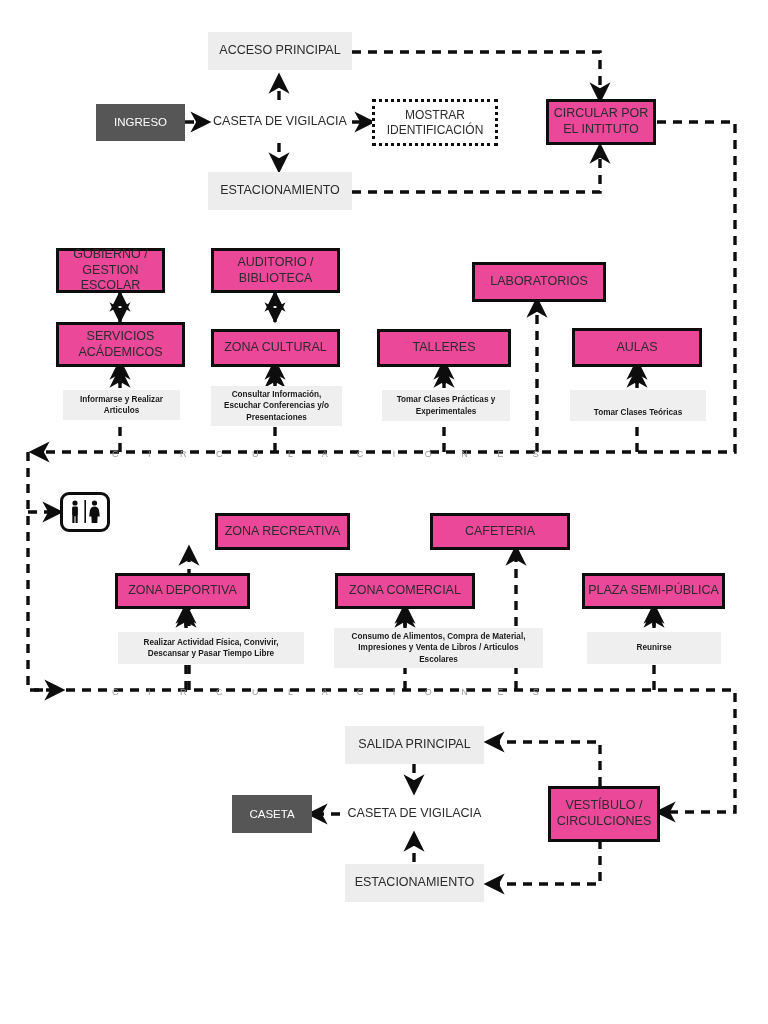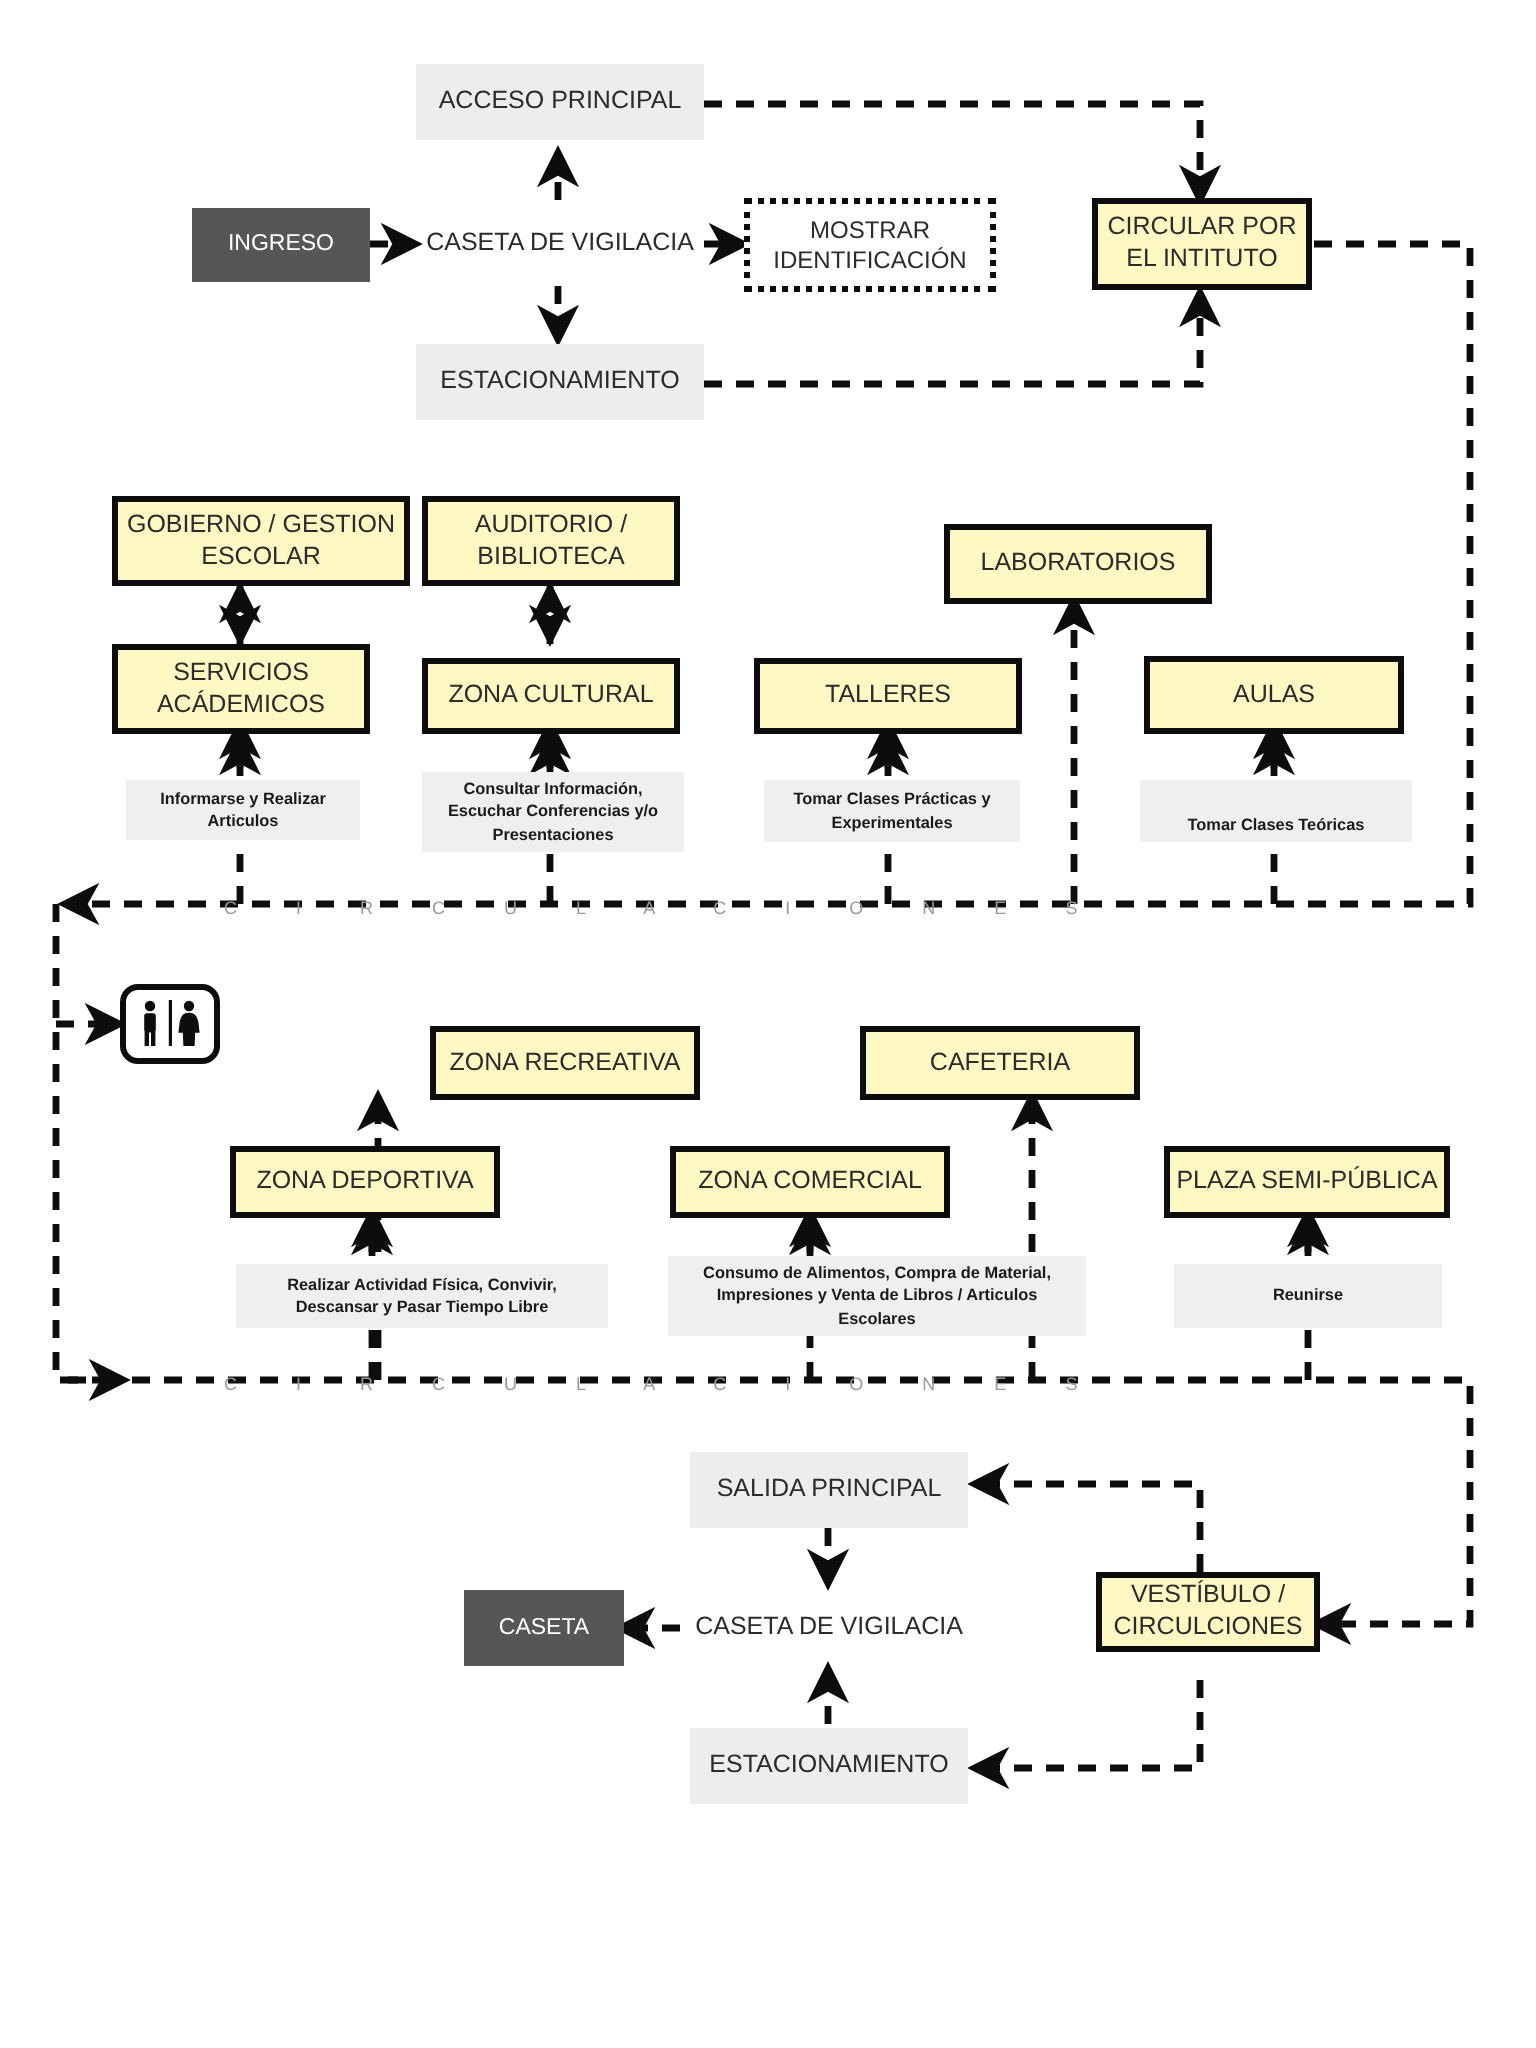--- a/index.html
+++ b/index.html
@@ -6,21 +6,21 @@
   body{width:768px;height:1024px;position:relative;
        font-family:"Liberation Sans","DejaVu Sans",sans-serif;}
   #stage{position:absolute;inset:0;width:768px;height:1024px;overflow:hidden;}
   svg#wires{position:absolute;left:0;top:0;width:768px;height:1024px;}
 
   .node{position:absolute;box-sizing:border-box;display:flex;
         align-items:center;justify-content:center;text-align:center;
         color:#2b2b2b;line-height:1.25;}
 
   
-  .solid{background:#fef9c3;border:3px solid #0d0d0d;font-size:12.5px;}
+  .solid{background:#ec4899;border:3px solid #0d0d0d;font-size:12.5px;}
   .gray{background:#ededed;border:none;font-size:12.5px;}
   .dark{background:#565656;border:none;color:#ffffff;font-size:11.5px;}
   .dotted{background:#ffffff;border:3px dotted #0d0d0d;font-size:12px;}
   .plain{background:transparent;border:none;font-size:12.5px;}
   .activity{background:#efefef;border:none;font-size:8.2px;font-weight:bold;
             color:#1a1a1a;line-height:1.35;padding:3px 4px;}
 
   .circ-label{position:absolute;font-size:9px;color:#9a9a9a;
               letter-spacing:13.5px;font-weight:400;white-space:nowrap;}
 
@@ -107,21 +107,21 @@
   </div>
 
   <div class="node dotted" style="left:372px;top:99px;width:126px;height:47px;">
     <span>MOSTRAR IDENTIFICACIÓN</span>
   </div>
 
   <div class="node solid" style="left:546px;top:99px;width:110px;height:46px;">
     <span>CIRCULAR POR EL INTITUTO</span>
   </div>
 
-  <div class="node solid" style="left:56px;top:248px;width:149px;height:45px;">
+  <div class="node solid" style="left:56px;top:248px;width:109px;height:45px;">
     <span>GOBIERNO / GESTION ESCOLAR</span>
   </div>
 
   <div class="node solid" style="left:56px;top:322px;width:129px;height:45px;">
     <span>SERVICIOS ACÁDEMICOS</span>
   </div>
 
   <div class="node solid" style="left:211px;top:248px;width:129px;height:45px;">
     <span>AUDITORIO / BIBLIOTECA</span>
   </div>
@@ -217,17 +217,17 @@
   </div>
 
   <div class="node dark" style="left:232px;top:795px;width:80px;height:38px;">
     <span>CASETA</span>
   </div>
 
   <div class="node gray" style="left:345px;top:864px;width:139px;height:38px;">
     <span>ESTACIONAMIENTO</span>
   </div>
 
-  <div class="node solid" style="left:548px;top:786px;width:112px;height:40px;">
+  <div class="node solid" style="left:548px;top:786px;width:112px;height:56px;">
     <span>VESTÍBULO / CIRCULCIONES</span>
   </div>
 
 </div>
 
 </body></html>

